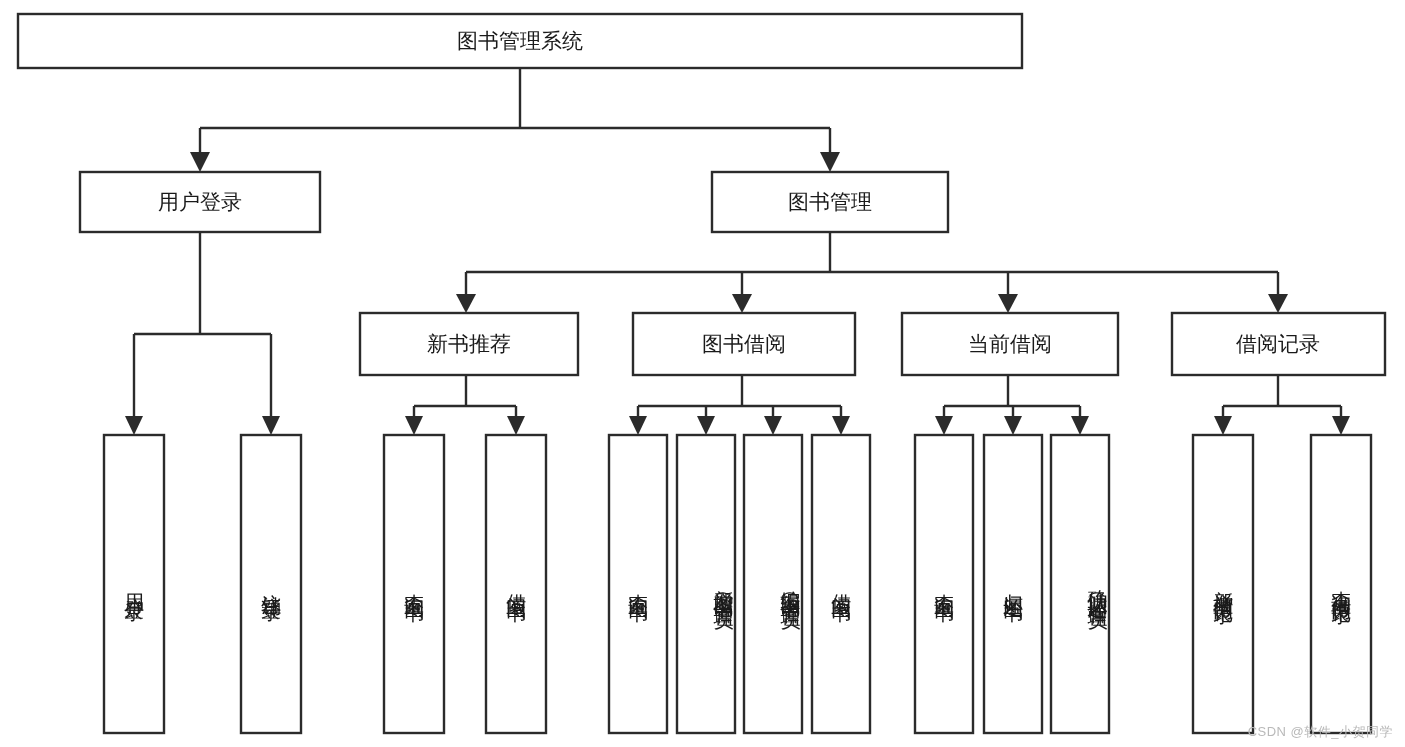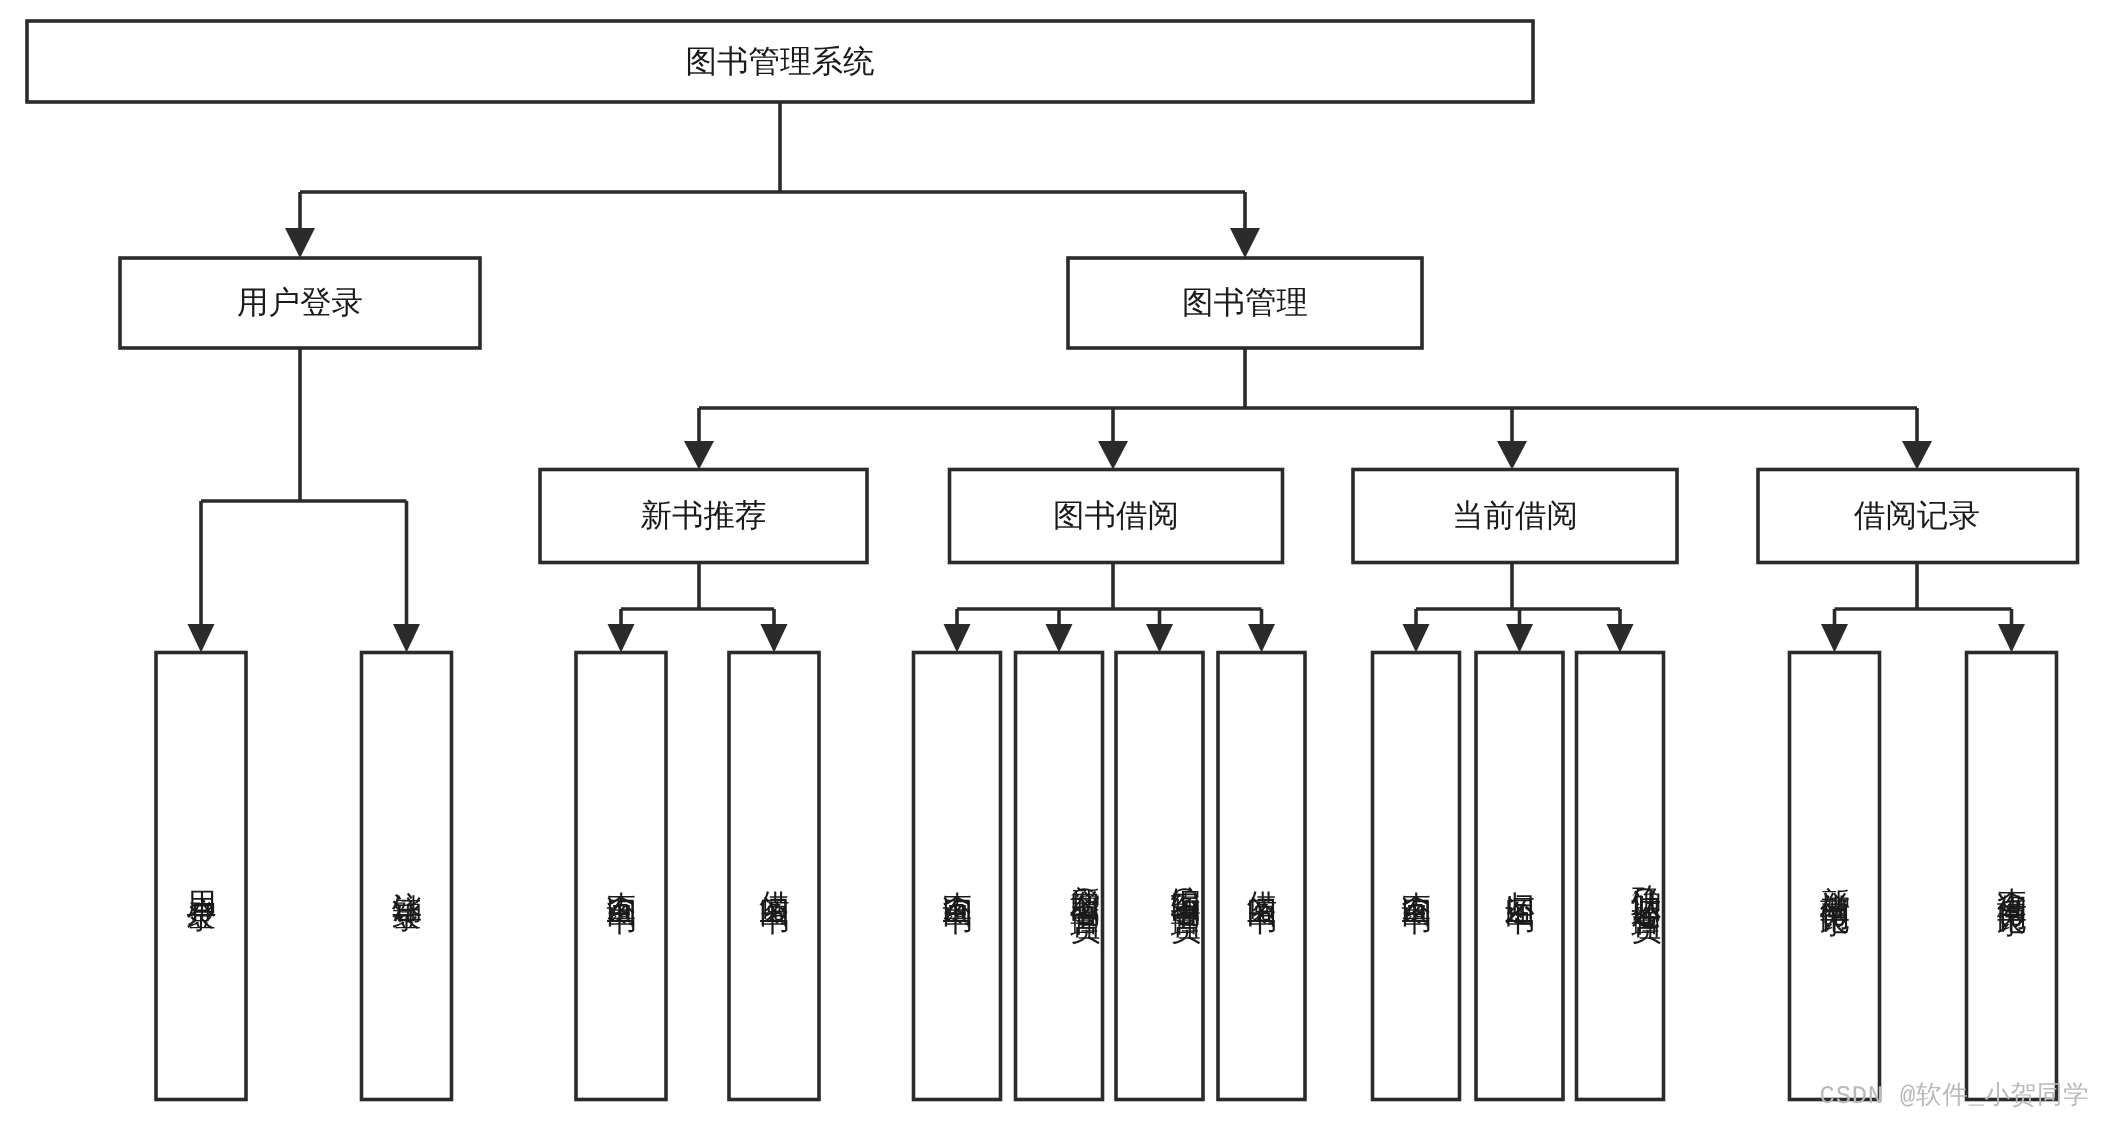--- a/index.html
+++ b/index.html
@@ -65,22 +65,22 @@
     align-items: center;
     justify-content: center;
     text-align: center;
     white-space: nowrap;
     pointer-events: none;
   }
   .watermark {
     position: absolute;
     right: 12px;
     bottom: 6px;
-    font-family: Liberation Mono, monospace;
-    font-size: 17px;
+    font-family: Liberation Sans, sans-serif;
+    font-size: 13px;
     color: #b9b9b9;
     letter-spacing: 0.5px;
     white-space: nowrap;
   }
 </style>
 </head>
 <body>
 
 <div id="diagram-root">
 

